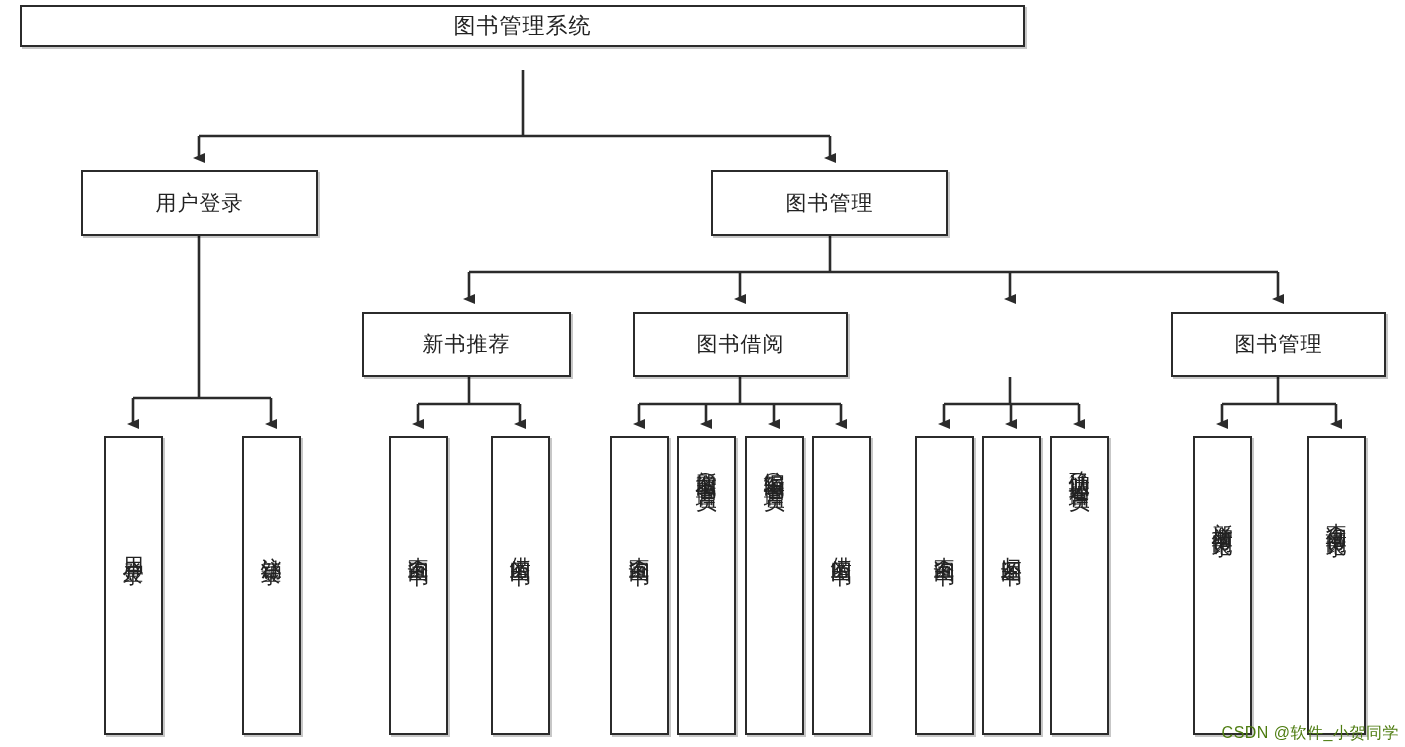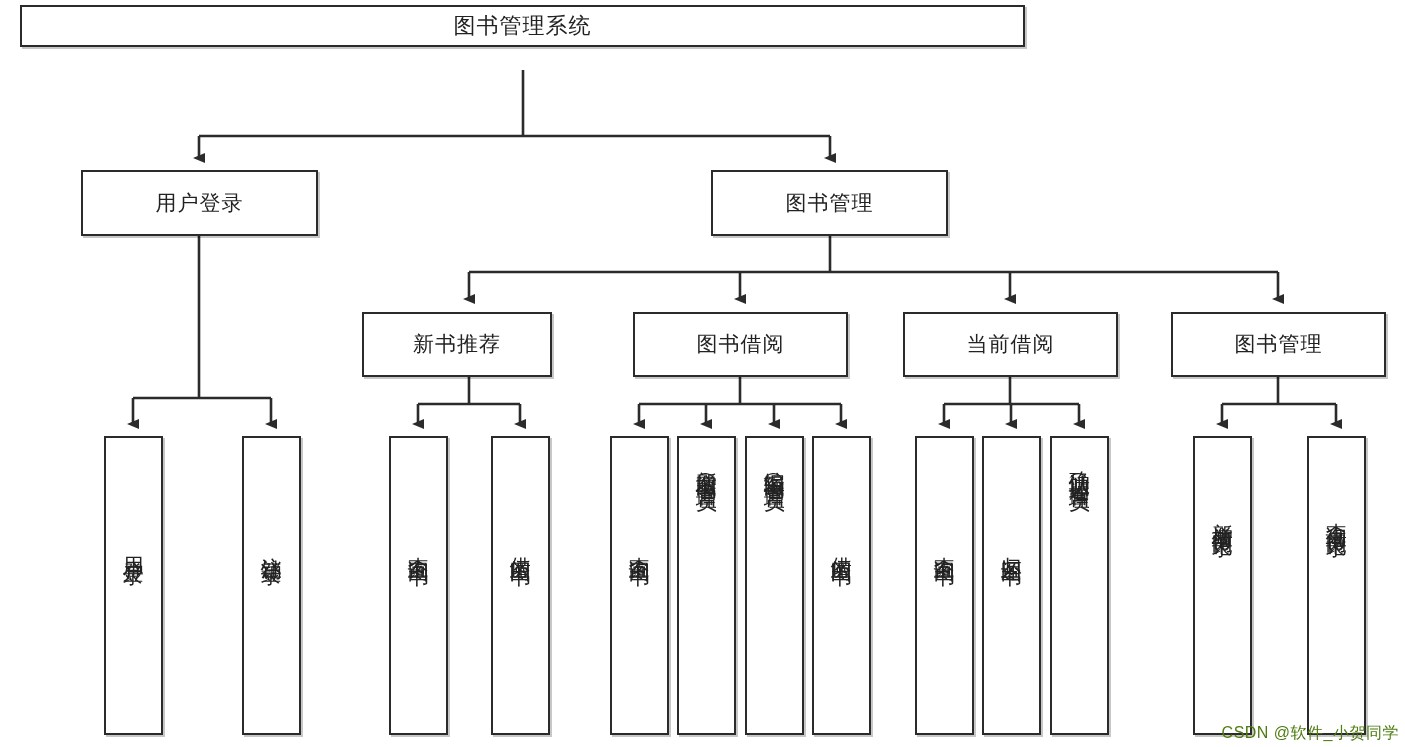--- a/index.html
+++ b/index.html
@@ -132,29 +132,26 @@
     <span class="label">图书管理系统</span>
   </div>
 
   <div class="node" style="left:81px; top:170px; width:237px; height:66px;">
     <span class="label">用户登录</span>
   </div>
   <div class="node" style="left:711px; top:170px; width:237px; height:66px;">
     <span class="label">图书管理</span>
   </div>
 
-  <div class="node" style="left:362px; top:312px; width:190px; height:65px;">
+  <div class="node" style="left:362px; top:312px; width:209px; height:65px;">
     <span class="label">新书推荐</span>
   </div>
   <div class="node" style="left:633px; top:312px; width:215px; height:65px;">
     <span class="label">图书借阅</span>
   </div>
-  <div class="node" style="left:903px; top:312px; width:215px; height:65px;">
-    <span class="label">当前借阅</span>
-  </div>
   <div class="node" style="left:1171px; top:312px; width:215px; height:65px;">
     <span class="label">图书管理</span>
   </div>
 
   <div class="leaf mid" style="left:104px; top:436px; width:59px; height:299px;">
     <span class="vlabel">用户登录</span>
   </div>
   <div class="leaf mid" style="left:242px; top:436px; width:59px; height:299px;">
     <span class="vlabel">注销登录</span>
   </div>

